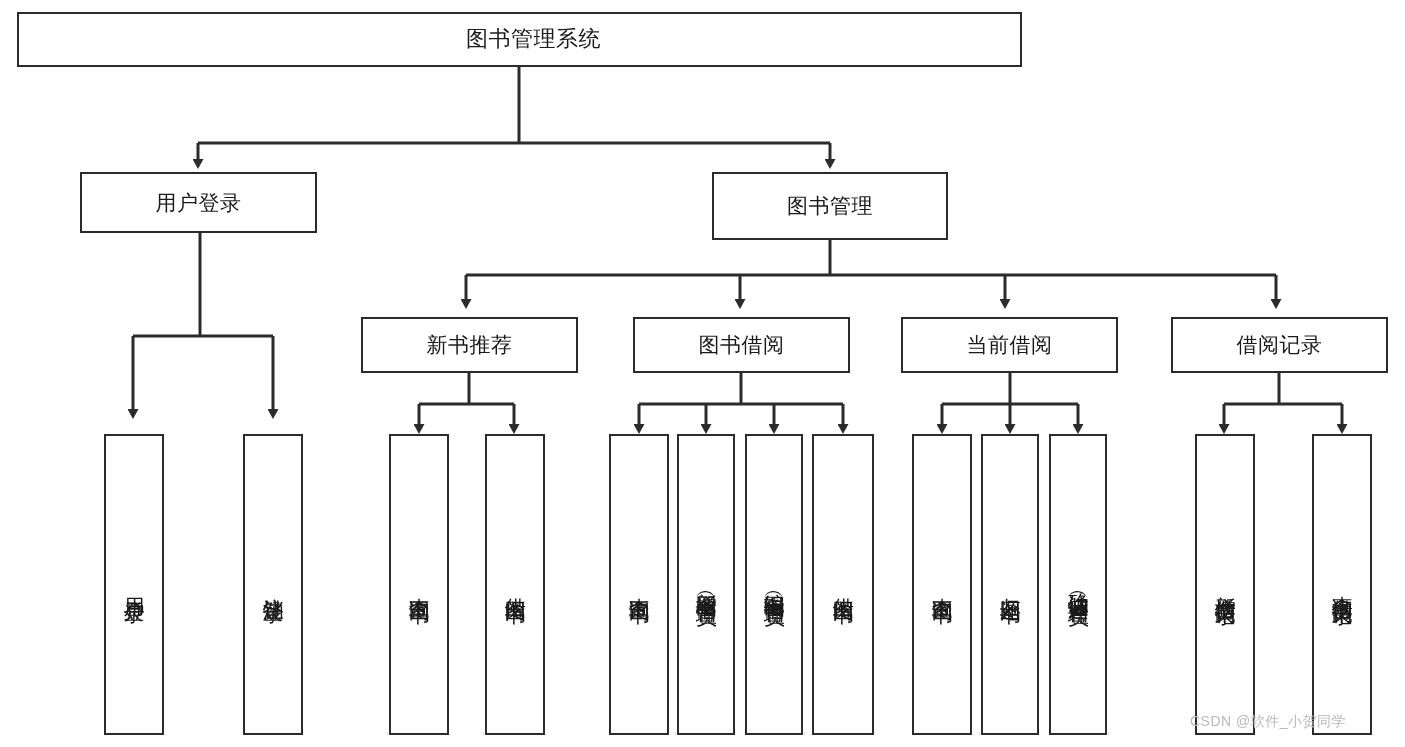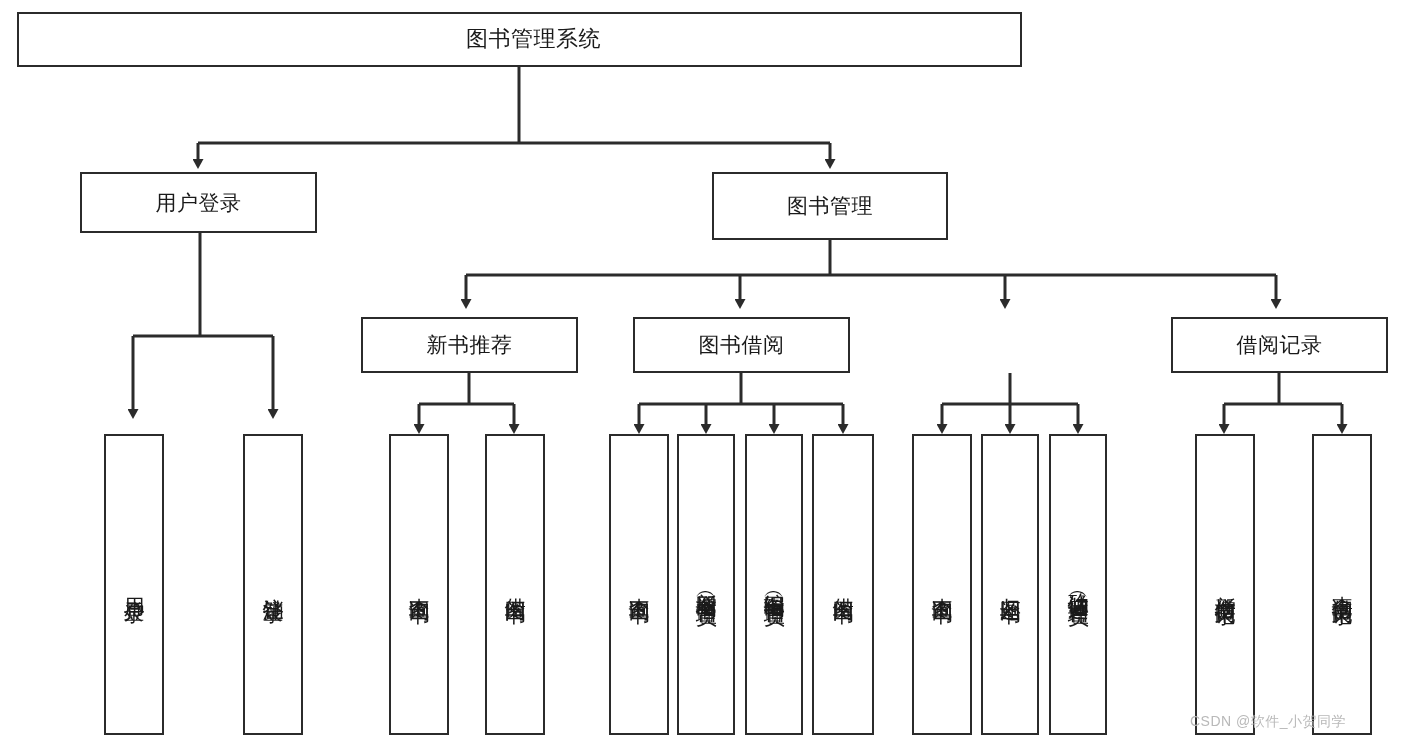--- a/index.html
+++ b/index.html
@@ -131,20 +131,23 @@
   <div class="node horiz" style="left:712px; top:172px; width:236px; height:68px;">
     <span>图书管理</span>
   </div>
 
   <div class="node horiz" style="left:361px; top:317px; width:217px; height:56px;">
     <span>新书推荐</span>
   </div>
   <div class="node horiz" style="left:633px; top:317px; width:217px; height:56px;">
     <span>图书借阅</span>
   </div>
+  <div class="node horiz" style="left:901px; top:317px; width:217px; height:56px;">
+    <span>当前借阅</span>
+  </div>
   <div class="node horiz" style="left:1171px; top:317px; width:217px; height:56px;">
     <span>借阅记录</span>
   </div>
 
   <div class="node vert" style="left:104px; top:434px; width:60px; height:301px;">
     <span class="vtext">用户登录</span>
   </div>
   <div class="node vert" style="left:243px; top:434px; width:60px; height:301px;">
     <span class="vtext">注销登录</span>
   </div>

